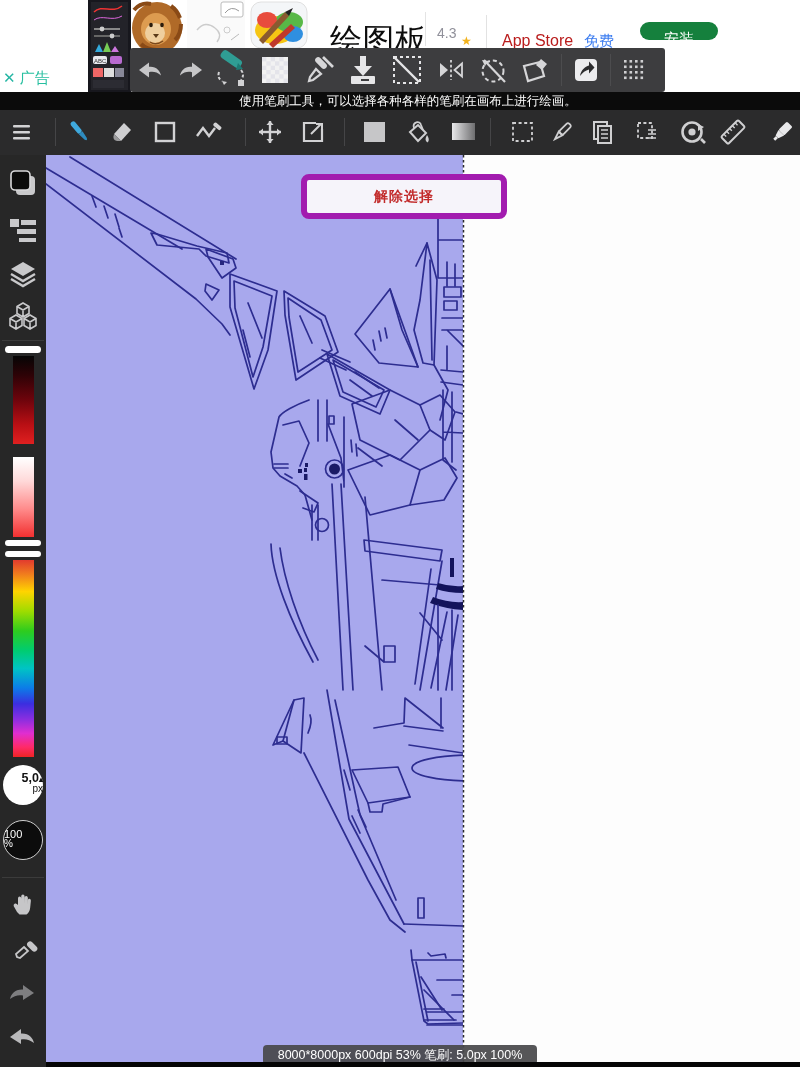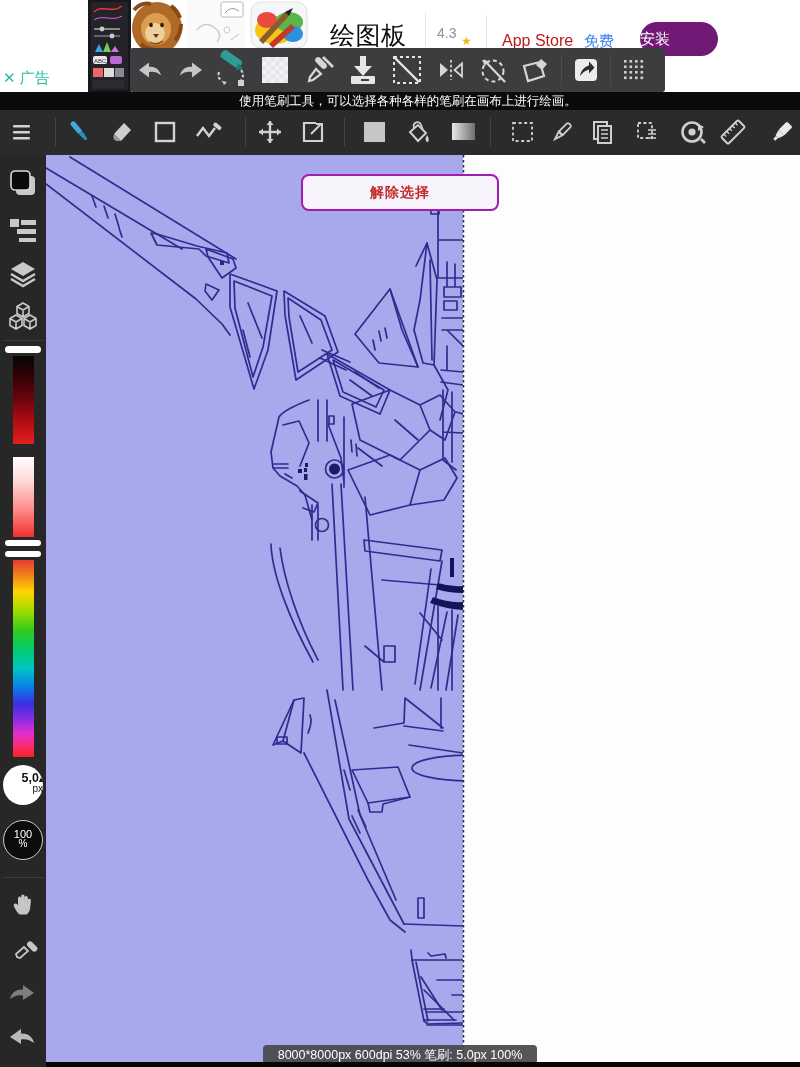--- a/index.html
+++ b/index.html
@@ -62,29 +62,29 @@
     <ellipse cx="30" cy="30" rx="20" ry="14" fill="#f6c614"></ellipse>
     <ellipse cx="44" cy="22" rx="14" ry="10" fill="#58b847"></ellipse>
     <ellipse cx="22" cy="20" rx="10" ry="8" fill="#e84c3d"></ellipse>
     <ellipse cx="48" cy="34" rx="10" ry="8" fill="#2f8fe0"></ellipse>
     <path d="M14,40 L40,12 L44,16 L18,44 Z" fill="#8a5a30"></path>
     <path d="M40,12 L44,16 L48,8 Z" fill="#222"></path>
     <path d="M24,44 L46,24 L50,28 L28,48 Z" fill="#c0392b"></path>
   </svg>
 </div>
 
-<div class="abs" style="left:330px;top:19px;width:120px;height:30px;font-size:25px;color:#0c0c0c;letter-spacing:0.5px;">绘图板</div>
+<div class="abs" style="left:330px;top:19px;width:120px;height:30px;font-size:32px;color:#0c0c0c;letter-spacing:0.5px;">绘图板</div>
 <div class="abs" style="left:425px;top:12px;width:1px;height:34px;background:#e4e4e4;"></div>
 
 <div class="abs" style="left:437px;top:25px;font-size:14px;color:#90909a;">4.3</div>
 <div class="abs" style="left:461px;top:34px;font-size:12px;color:#f2b21c;">★</div>
 <div class="abs" style="left:486px;top:15px;width:1px;height:33px;background:#e2e2e2;"></div>
 <div class="abs" style="left:502px;top:32px;font-size:16px;color:#b91c1c;">App Store</div>
 <div class="abs" style="left:584px;top:32px;font-size:15px;color:#3b7cf0;">免费</div>
-<div class="abs" style="left:640px;top:22px;width:78px;height:34px;border-radius:17px;background:#701a75;color:#fff;font-size:15px;text-align:left;line-height:34px;">安装</div>
+<div class="abs" style="left:640px;top:22px;width:78px;height:18px;border-radius:17px;background:#15803d;color:#fff;font-size:15px;text-align:center;line-height:34px;">安装</div>
 
 <div class="abs" style="left:3px;top:69px;font-size:15px;color:#25b6a4;">✕ <span style="color:#27bfa0;">广告</span></div>
 
 <div class="abs" style="left:130px;top:48px;width:535px;height:44px;background:#3d3d3f;border-radius:3px;">
   <svg width="535" height="44" style="position:absolute;left:0;top:0;">
 
     <path d="M12,22 L22,14.5 L22,18.8 C29,18 33,22.5 34,27.5 C30,24 26,23.3 22,24.2 L22,29.5 Z" fill="#c6c6c8" transform="translate(-3,0)"></path>
 
     <path d="M33,22 L23,14.5 L23,18.8 C16,18 12,22.5 11,27.5 C15,24 19,23.3 23,24.2 L23,29.5 Z" fill="#c6c6c8" transform="translate(39,0)"></path>
 
@@ -317,21 +317,21 @@
   <div class="abs" style="left:5px;top:385px;width:36px;height:6px;background:#fff;border-radius:3px;"></div>
   <div class="abs" style="left:5px;top:396px;width:36px;height:6px;background:#fff;border-radius:3px;"></div>
 
   <div class="abs" style="left:13px;top:405px;width:21px;height:197px;background:linear-gradient(#e23b2e,#f07b1e 7%,#ffd400 16%,#9fdc00 26%,#2ecc1e 36%,#00cc71 46%,#00c4c4 55%,#0c7ce8 65%,#3b2ee0 73%,#8c2ee0 81%,#e02ed0 88%,#ff2a68 95%,#ef2424 100%);"></div>
 
   <div class="abs" style="left:3px;top:610px;width:40px;height:40px;border-radius:50%;background:#fff;color:#111;text-align:right;">
     <div style="font-size:12.5px;font-weight:bold;margin-top:6px;">5,0<span style="font-size:8px;">▴</span></div>
     <div style="font-size:10px;margin-top:-2px;margin-left:19px;">px</div>
   </div>
 
-  <div class="abs" style="left:3px;top:665px;width:38px;height:38px;border-radius:50%;background:#0c0c0c;border:1px solid #cfcfcf;color:#fff;text-align:center;">
+  <div class="abs" style="left:3px;top:665px;width:38px;height:38px;border-radius:50%;background:#0c0c0c;border:1px solid #cfcfcf;color:#fff;">
     <div style="font-size:11px;margin-top:7px;">100</div>
     <div style="font-size:10px;margin-top:-2px;">%</div>
   </div>
   <div class="abs" style="left:2px;top:722px;width:42px;height:1px;background:#3b3b3b;"></div>
   <svg width="46" height="200" style="position:absolute;left:0;top:725px;">
 
     <g transform="translate(23,26)" fill="#c6c6c8">
       <path d="M-8.5,1.5 Q-10.5,-1.5 -8,-2.5 Q-6.5,-3 -5,-1 L-5,-7.5 Q-5,-9.5 -3.4,-9.5 Q-1.8,-9.5 -1.8,-7.5 L-1.8,-2.5 L-1.8,-9.5 Q-1.8,-11.5 -0.1,-11.5 Q1.6,-11.5 1.6,-9.5 L1.6,-2.5 L1.7,-8.5 Q1.8,-10.3 3.4,-10.1 Q5,-9.9 4.9,-8 L4.7,-2 L4.9,-5.8 Q5.1,-7.5 6.6,-7.2 Q8.1,-6.9 7.9,-5.2 L7.2,1.5 Q6.8,6 3.5,8.5 L-3.5,8.5 Q-6.5,6 -8.5,1.5 Z"></path>
     </g>
 
@@ -464,17 +464,17 @@
       <path d="M421,977 L442,1010 M424,1009 L444,1009"></path>
       <path d="M412,960 L463,960 M437,980 L463,980 M428,953 L431,956 L445,954 L446,958"></path>
       <path d="M416,962 L428,1021"></path>
       <path d="M424,990 L454,1020 M452,995 L463,995"></path>
       <path d="M427,1012 L463,1012 M424,1020 L456,1020 M427,1025 L463,1025"></path>
     </g>
     <line x1="463.5" y1="155" x2="463.5" y2="1062" stroke="#2a2a2a" stroke-width="1.5" stroke-dasharray="2.5 2.5"></line>
   </svg>
 </div>
 
-<div class="abs" style="left:301px;top:174px;width:194px;height:33px;background:#f6f4fa;border:2px solid #a21caf;border-radius:8px;color:#c22b2b;font-size:14px;font-weight:bold;text-align:center;line-height:33px;letter-spacing:1px;">解除选择</div>
+<div class="abs" style="left:301px;top:174px;width:194px;height:33px;background:#f6f4fa;border:6px solid #a21caf;border-radius:8px;color:#c22b2b;font-size:14px;font-weight:bold;text-align:center;line-height:33px;letter-spacing:1px;">解除选择</div>
 
 <div class="abs" style="left:263px;top:1045px;width:274px;height:20px;background:rgba(72,72,74,0.92);border-radius:4px;color:#fff;font-size:12.5px;text-align:center;line-height:20px;">8000*8000px 600dpi 53% 笔刷: 5.0px 100%</div>
 
 <div class="abs" style="left:46px;top:1062px;width:754px;height:5px;background:#050505;"></div>
 
 </body></html>

